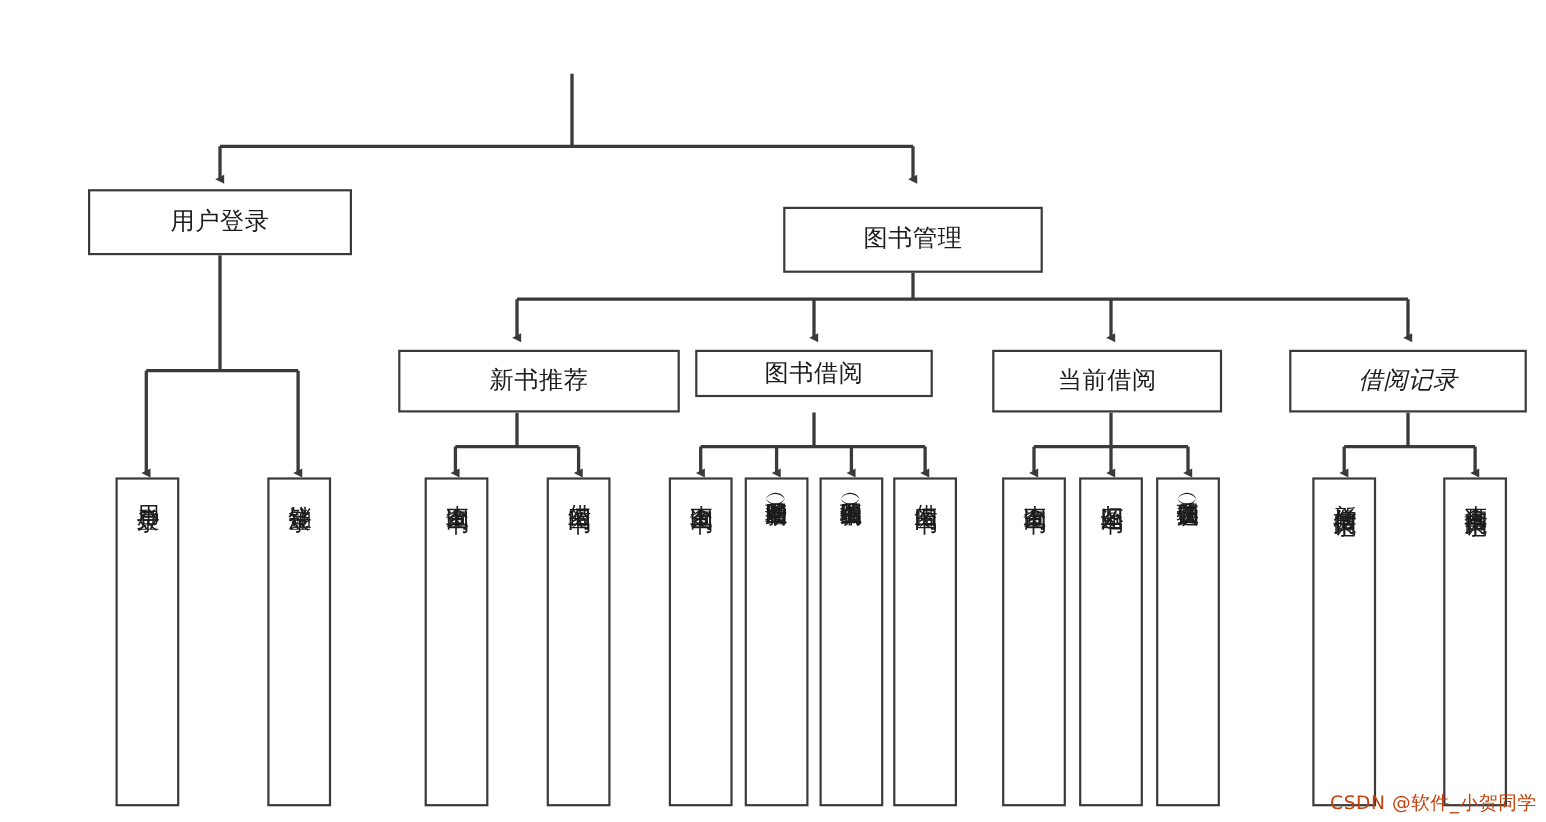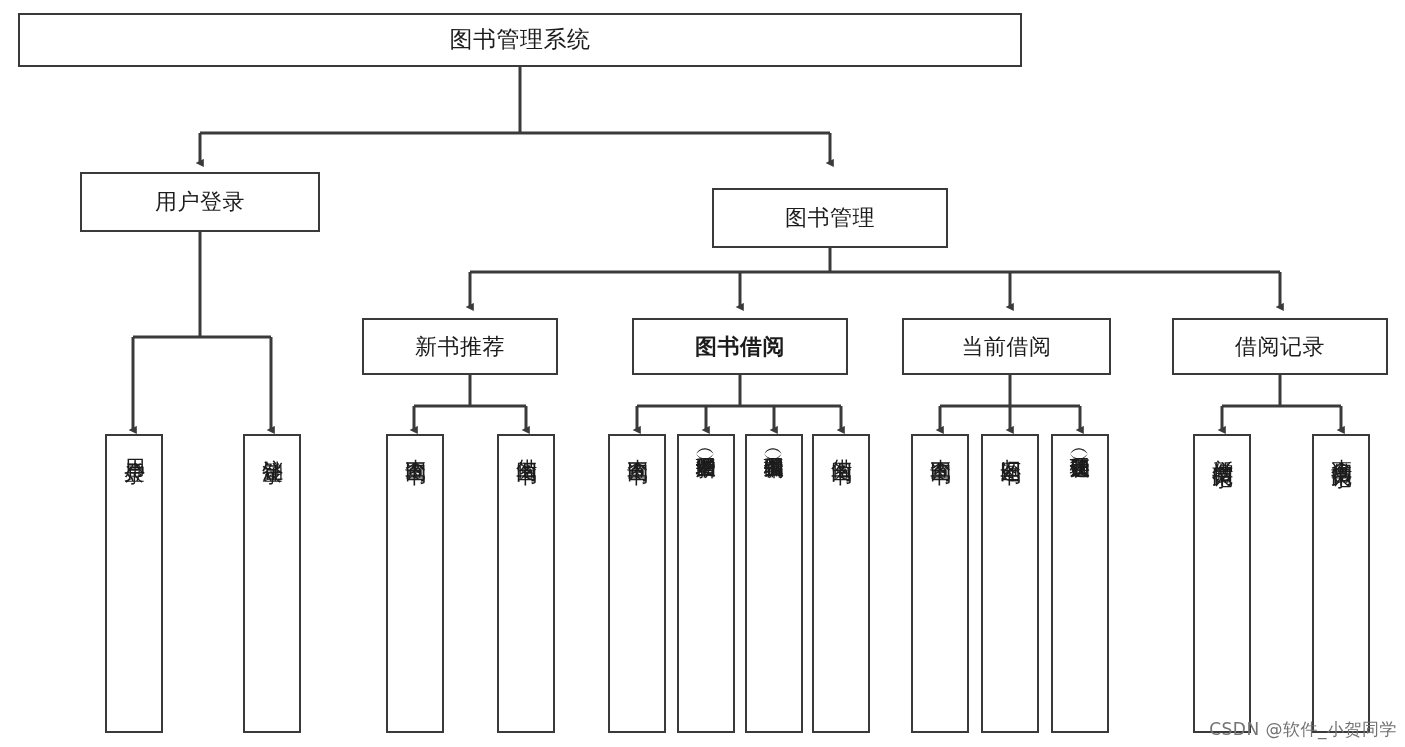--- a/index.html
+++ b/index.html
@@ -66,21 +66,21 @@
   }
   .node.v.tall-text .node-label {
     font-size: 20px;
     letter-spacing: 0px;
   }
   .watermark {
     position: absolute;
     right: 8px;
     bottom: 6px;
     font-size: 17px;
-    color: #737373;
+    color: #c2410c;
     white-space: nowrap;
     letter-spacing: 0.5px;
   }
 </style>
 </head>
 <body>
 
 <div id="diagram-root">
 
   <svg id="edge-layer" viewBox="0 0 1405 747" xmlns="http://www.w3.org/2000/svg">
@@ -126,41 +126,38 @@
       <path d="M1010,406 L1010,430" marker-end="url(#arrow)"></path>
       <path d="M1080,406 L1080,430" marker-end="url(#arrow)"></path>
 
       <path d="M1280,375 L1280,406"></path>
       <path d="M1222,406 L1341,406"></path>
       <path d="M1222,406 L1222,430" marker-end="url(#arrow)"></path>
       <path d="M1341,406 L1341,430" marker-end="url(#arrow)"></path>
     </g>
   </svg>
 
-  <div class="node h root" style="left:18px; top:13px; width:1004px; height:54px;">
-    <span class="node-label">图书管理系统</span>
-  </div>
 
   <div class="node h" style="left:80px; top:172px; width:240px; height:60px;">
     <span class="node-label">用户登录</span>
   </div>
   <div class="node h" style="left:712px; top:172px; width:236px; height:60px;margin-top:16px;">
     <span class="node-label">图书管理</span>
   </div>
 
-  <div class="node h" style="left:362px; top:318px; width:196px; height:57px;">
+  <div class="node h" style="left:362px; top:318px; width:256px; height:57px;">
     <span class="node-label">新书推荐</span>
   </div>
-  <div class="node h" style="left:632px; top:318px; width:216px; height:57px;font-weight:bold;">
+  <div class="node h" style="left:632px; top:318px; width:216px; height:43px;">
     <span class="node-label">图书借阅</span>
   </div>
   <div class="node h" style="left:902px; top:318px; width:209px; height:57px;">
     <span class="node-label">当前借阅</span>
   </div>
-  <div class="node h" style="left:1172px; top:318px; width:216px; height:57px;">
+  <div class="node h" style="left:1172px; top:318px; width:216px; height:57px;font-style:italic;">
     <span class="node-label">借阅记录</span>
   </div>
 
   <div class="node v" style="left:105px; top:434px; width:58px; height:299px;">
     <span class="node-label">用户登录</span>
   </div>
   <div class="node v" style="left:243px; top:434px; width:58px; height:299px;">
     <span class="node-label">注销登录</span>
   </div>
 

